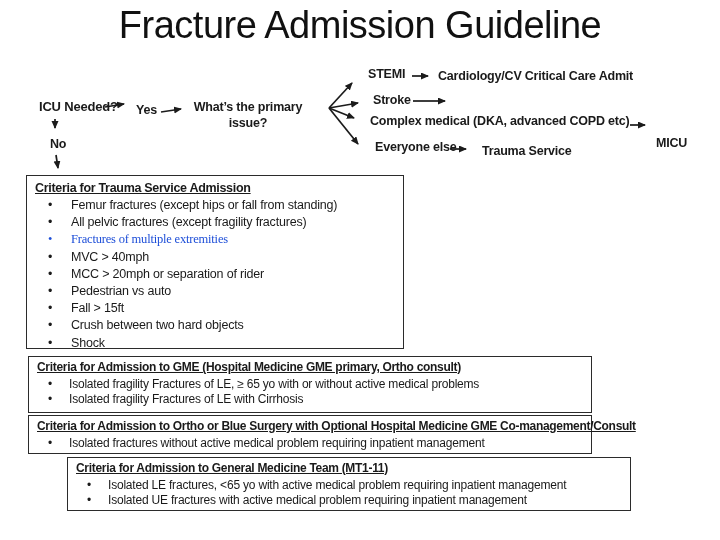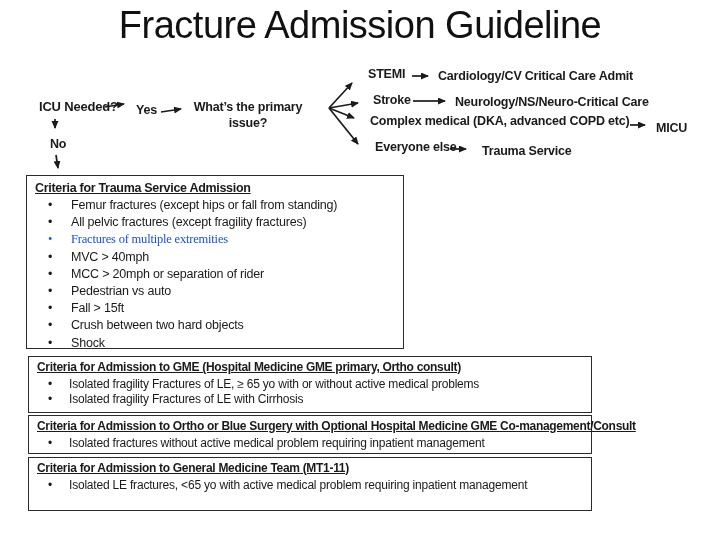--- a/index.html
+++ b/index.html
@@ -20,41 +20,41 @@
   }
   #icu        { left:18px;  top:99px;  font-size:13px;padding-left:21px; }
   #yes        { left:136px; top:103px; }
   #primary    { left:186px; top:100px; width:124px; text-align:center; white-space:normal; }
   #no         { left:50px;  top:137px; }
   #b0l { left:368px; top:67px; }
   #b0t { left:438px; top:69px; }
   #b1l { left:373px; top:93px; }
   #b1t { left:455px; top:95px; }
   #b2l { left:370px; top:114px; }
-  #b2t { left:656px; top:121px; }
+  #b2t { left:656px; top:136px; }
   #b3l { left:375px; top:140px; }
   #b3t { left:482px; top:144px; }
   .box {
     position:absolute; border:1.6px solid #2b2b2b; background:#ffffff;
     box-sizing:border-box; letter-spacing:-0.2px;
   }
   .box-title {
     font-weight:700; text-decoration:underline; font-size:12px;
     letter-spacing:-0.3px; white-space:nowrap;
   }
   .items { list-style:none; margin:1px 0 0 0; padding:0; }
   .items li { position:relative; padding-left:36px; white-space:nowrap; }
   .items li::before { content:"\2022"; position:absolute; left:13px; }
   .box1 { left:26px; top:175px; width:378px; height:174px; padding:4px 8px; }
   .box1 .box-title { font-size:12.5px; line-height:16px; }
   .box1 .items li { font-size:12.5px; line-height:17.2px; }
   .box-sm { left:28px; width:564px; padding:3px 8px 0 8px; }
   .box2 { top:356px; height:57px; }
   .box3 { top:415px; height:39px; }
-  .box4 { top:457px; height:54px; }
+  .box4 { top:457px; height:54px;margin-left:39px; }
   .box-sm .box-title { line-height:15.5px; }
   .box-sm .items li { font-size:12px; line-height:15.5px; padding-left:32px; }
   .box-sm .items li::before { left:11px; }
   .red-item { color:#1d4ed8;font-family:Liberation Serif, serif; }
 </style>
 </head>
 <body>
 
 <div class="slide">
 
@@ -81,21 +81,20 @@
   </svg>
 
   <div class="fl" id="icu">ICU Needed?</div>
   <div class="fl" id="yes">Yes</div>
   <div class="fl" id="primary">What’s the primary issue?</div>
   <div class="fl" id="no">No</div>
 
   <div class="fl" id="b0l">STEMI</div>
   <div class="fl" id="b0t">Cardiology/CV Critical Care Admit</div>
   <div class="fl" id="b1l">Stroke</div>
-  <div class="fl" id="b1t">Neurology/NS/Neuro-Critical Care</div>
   <div class="fl" id="b2l">Complex medical (DKA, advanced COPD etc)</div>
   <div class="fl" id="b2t">MICU</div>
   <div class="fl" id="b3l">Everyone else</div>
   <div class="fl" id="b3t">Trauma Service</div>
 
   <div class="box box1">
     <div class="box-title">Criteria for Trauma Service Admission</div>
     <ul class="items">
         <li><span>Femur fractures (except hips or fall from standing)</span></li>
         <li><span>All pelvic fractures (except fragility fractures)</span></li>
@@ -121,16 +120,17 @@
     <div class="box-title">Criteria for Admission to Ortho or Blue Surgery with Optional Hospital Medicine GME Co-management/Consult</div>
     <ul class="items">
         <li><span>Isolated fractures without active medical problem requiring inpatient management</span></li>
       </ul>
   </div>
 
   <div class="box box-sm box4">
     <div class="box-title">Criteria for Admission to General Medicine Team (MT1-11)</div>
     <ul class="items">
         <li><span>Isolated LE fractures, &lt;65 yo with active medical problem requiring inpatient management</span></li>
+        <li><span>Isolated UE fractures with active medical problem requiring inpatient management</span></li>
       </ul>
   </div>
 
 </div>
 
 </body></html>

